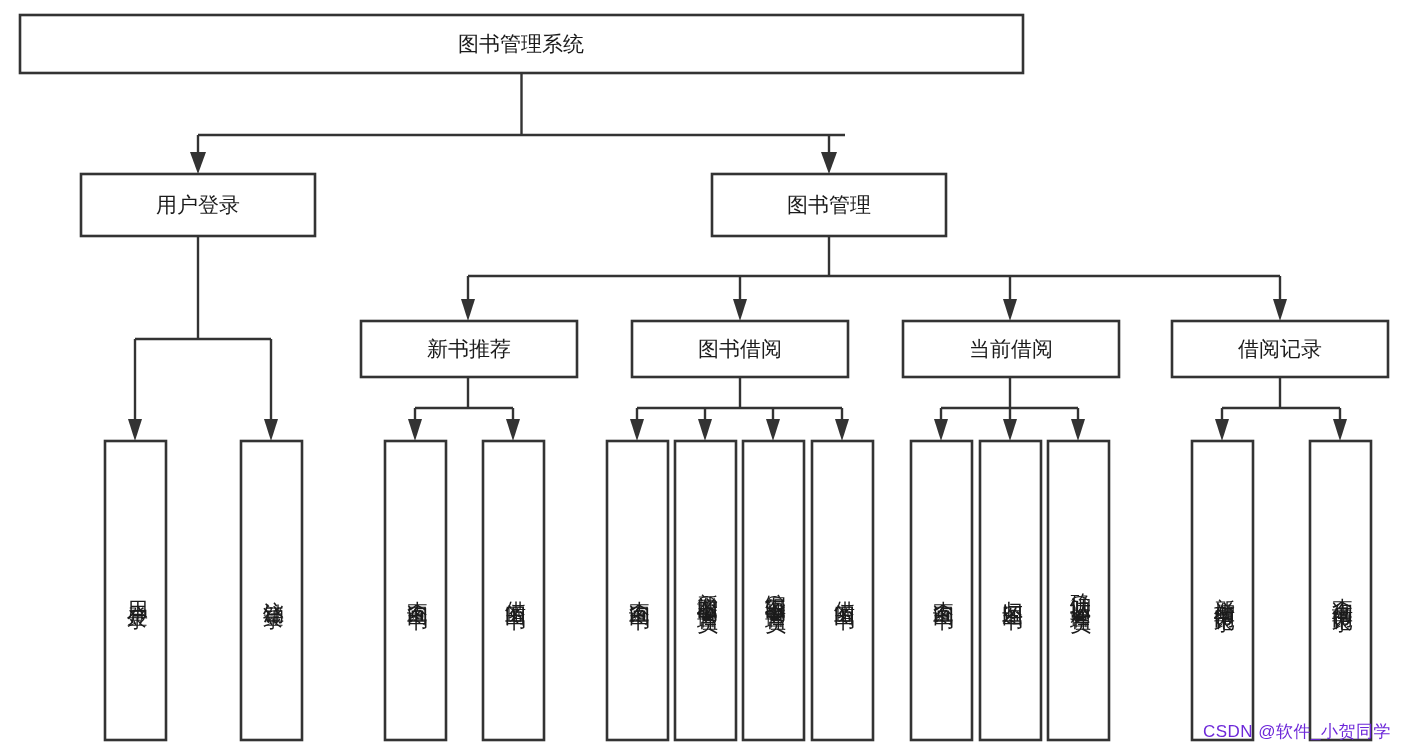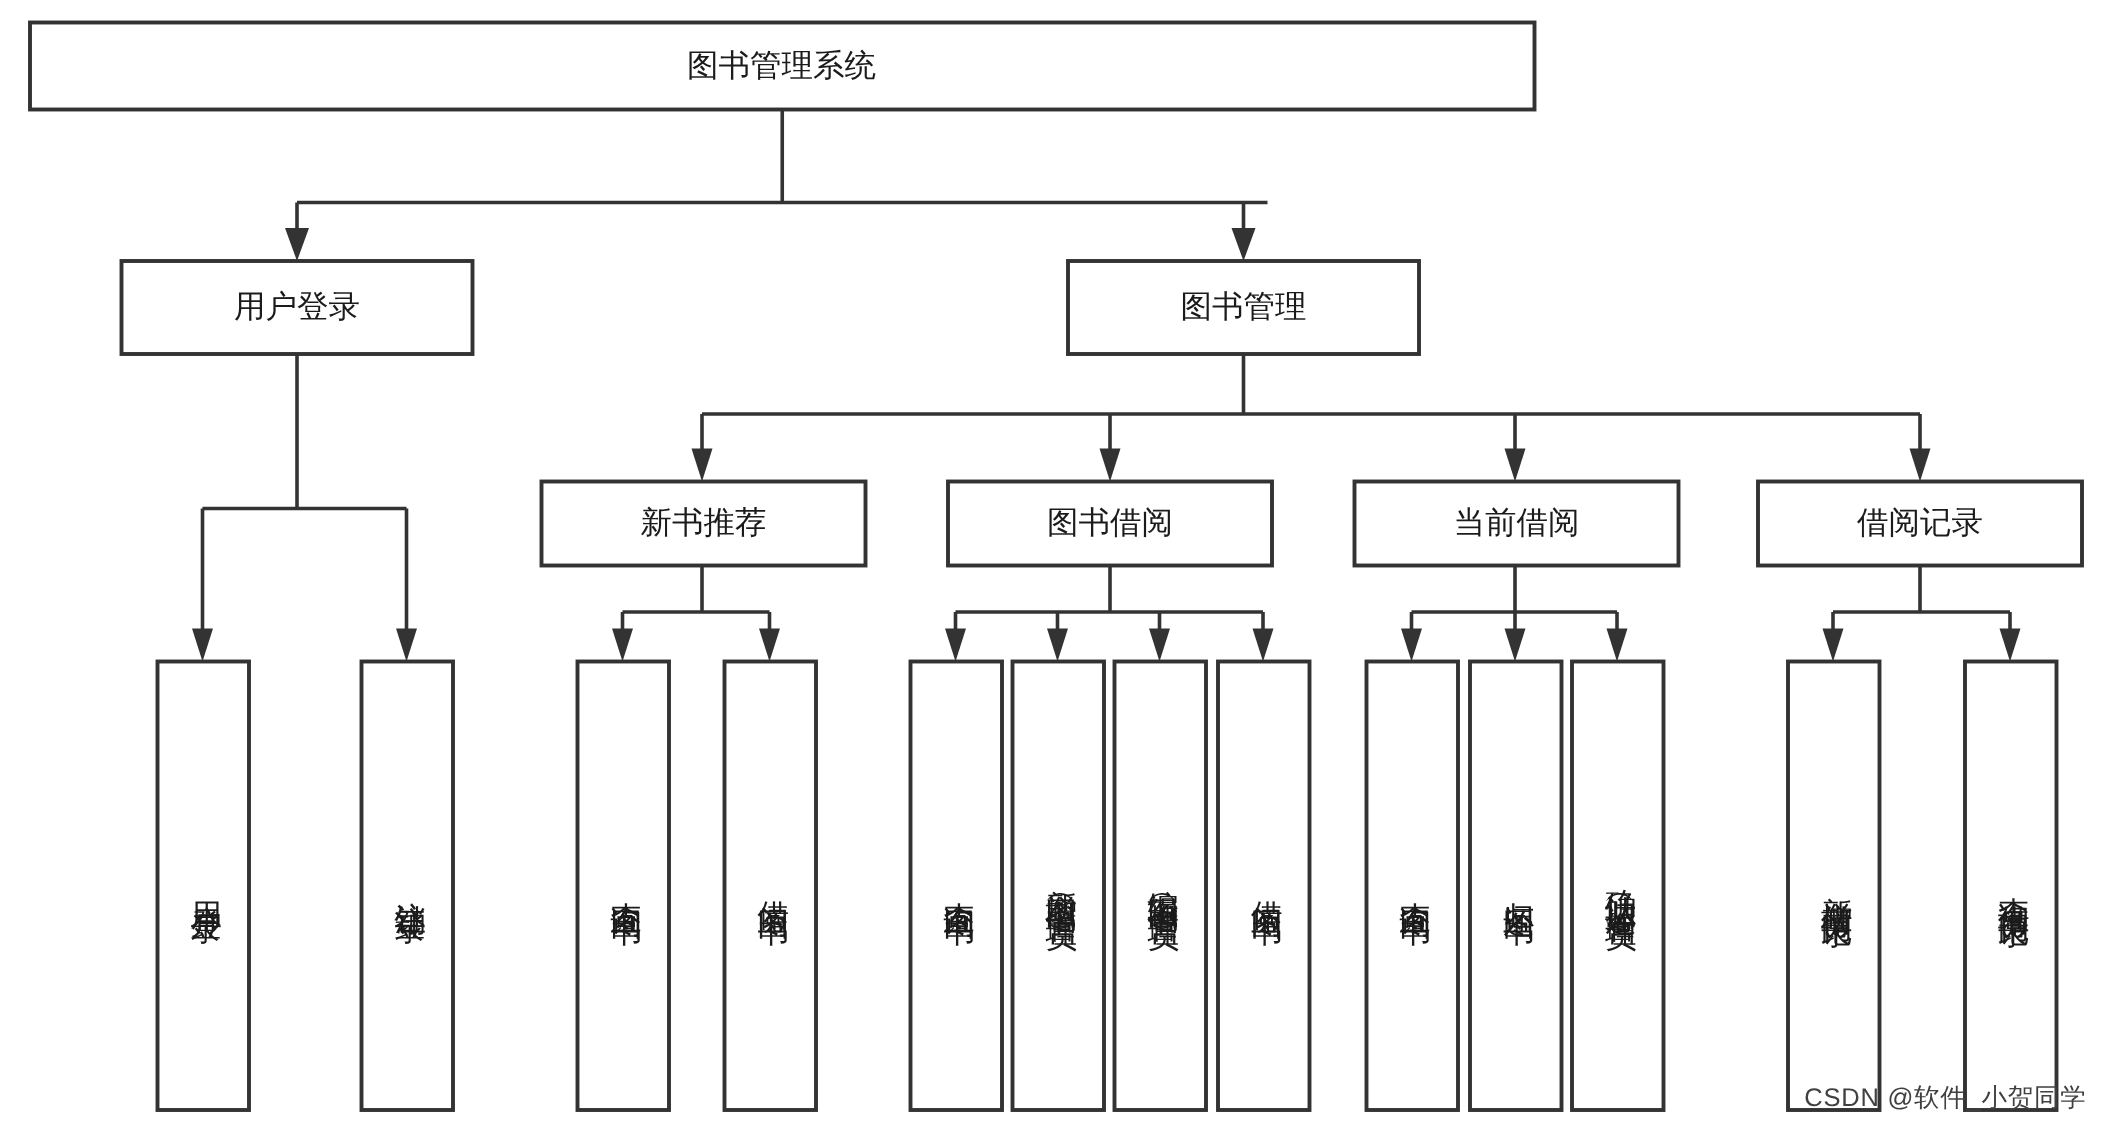--- a/index.html
+++ b/index.html
@@ -59,21 +59,21 @@
     writing-mode: vertical-rl;
     glyph-orientation-vertical: 0;
     letter-spacing: 3px;
   }
   .watermark {
     position: absolute;
     right: 14px;
     bottom: 8px;
     font-family: "Liberation Sans", "DejaVu Sans", sans-serif;
     font-size: 17px;
-    color: #404040;
+    color: #6d28d9;
     letter-spacing: 0.5px;
     white-space: nowrap;
     user-select: none;
   }
 </style>
 </head>
 <body>
 
 <div id="diagram-root">
 

